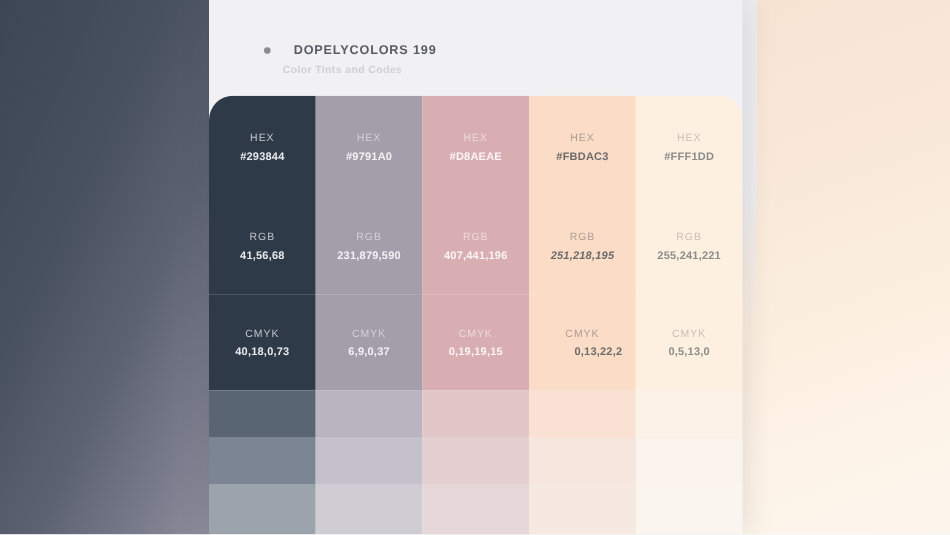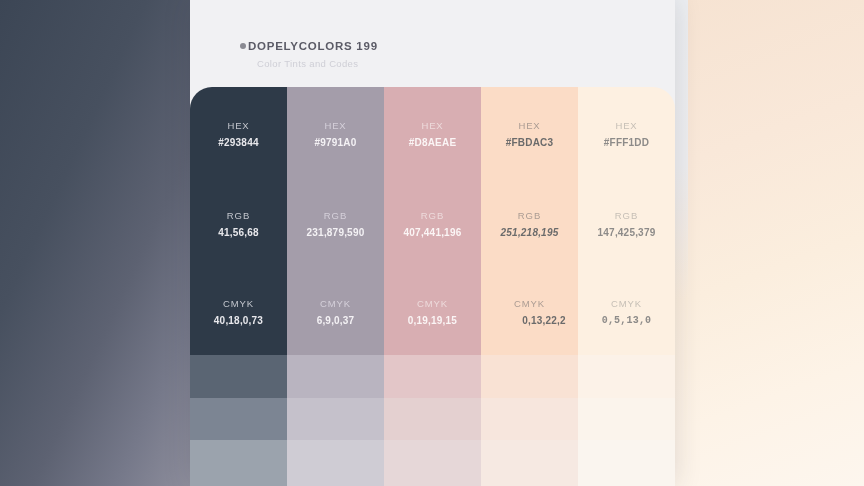--- a/index.html
+++ b/index.html
@@ -52,39 +52,39 @@
   .card-header {
     position: absolute;
     left: 190px; top: 40px;
     width: 485px;
     padding-left: 50px;
     box-sizing: border-box;
   }
   .header-row {
     display: flex;
     align-items: center;
-    gap: 2px;
+    gap: 21px;
   }
   .bullet {
     width: 6px; height: 6px;
     border-radius: 50%;
     background: #8a8a92;
     flex: 0 0 auto;
   }
   .title {
     font-size: 11.5px;
     font-weight: bold;
     letter-spacing: 0.75px;
     color: #5b5b66;
   }
   .subtitle {
     margin-top: 6px;
     margin-left: 17px;
     font-size: 9.5px;
-    font-weight: normal;
+    font-weight: bold;
     letter-spacing: 0.35px;
     color: #cfcfd6;
   }
 
   
   .grid {
     position: absolute;
     left: 190px; top: 87px;
     width: 485px; height: 399px;
     display: grid;
@@ -204,25 +204,25 @@
         <div class="tint" style="background: rgb(247, 230, 221);"></div>
         <div class="tint" style="background: rgb(246, 233, 226);"></div>
       </div>
       <div class="col">
         <div class="cell" style="background: rgb(253, 240, 225);">
           <div class="cell-label" style="color: rgb(198, 191, 182);">HEX</div>
           <div class="cell-value" style="color: rgb(141, 139, 137);">#FFF1DD</div>
         </div>
         <div class="cell" style="background: rgb(253, 240, 225);">
           <div class="cell-label" style="color: rgb(198, 191, 182);">RGB</div>
-          <div class="cell-value" style="color: rgb(141, 139, 137);">147,425,379</div>
+          <div class="cell-value" style="color: rgb(141, 139, 137);">255,241,221</div>
         </div>
         <div class="cell" style="background: rgb(253, 240, 225);">
           <div class="cell-label" style="color: rgb(198, 191, 182);">CMYK</div>
-          <div class="cell-value" style="color: rgb(141, 139, 137); font-family: Liberation Mono, monospace;">0,5,13,0</div>
+          <div class="cell-value" style="color: rgb(141, 139, 137);">0,5,13,0</div>
         </div>
         <div class="tint" style="background: rgb(252, 242, 232);"></div>
         <div class="tint" style="background: rgb(251, 244, 236);"></div>
         <div class="tint" style="background: rgb(250, 245, 239);"></div>
       </div>
     </div>
 
 </div>
 
 </body></html>

